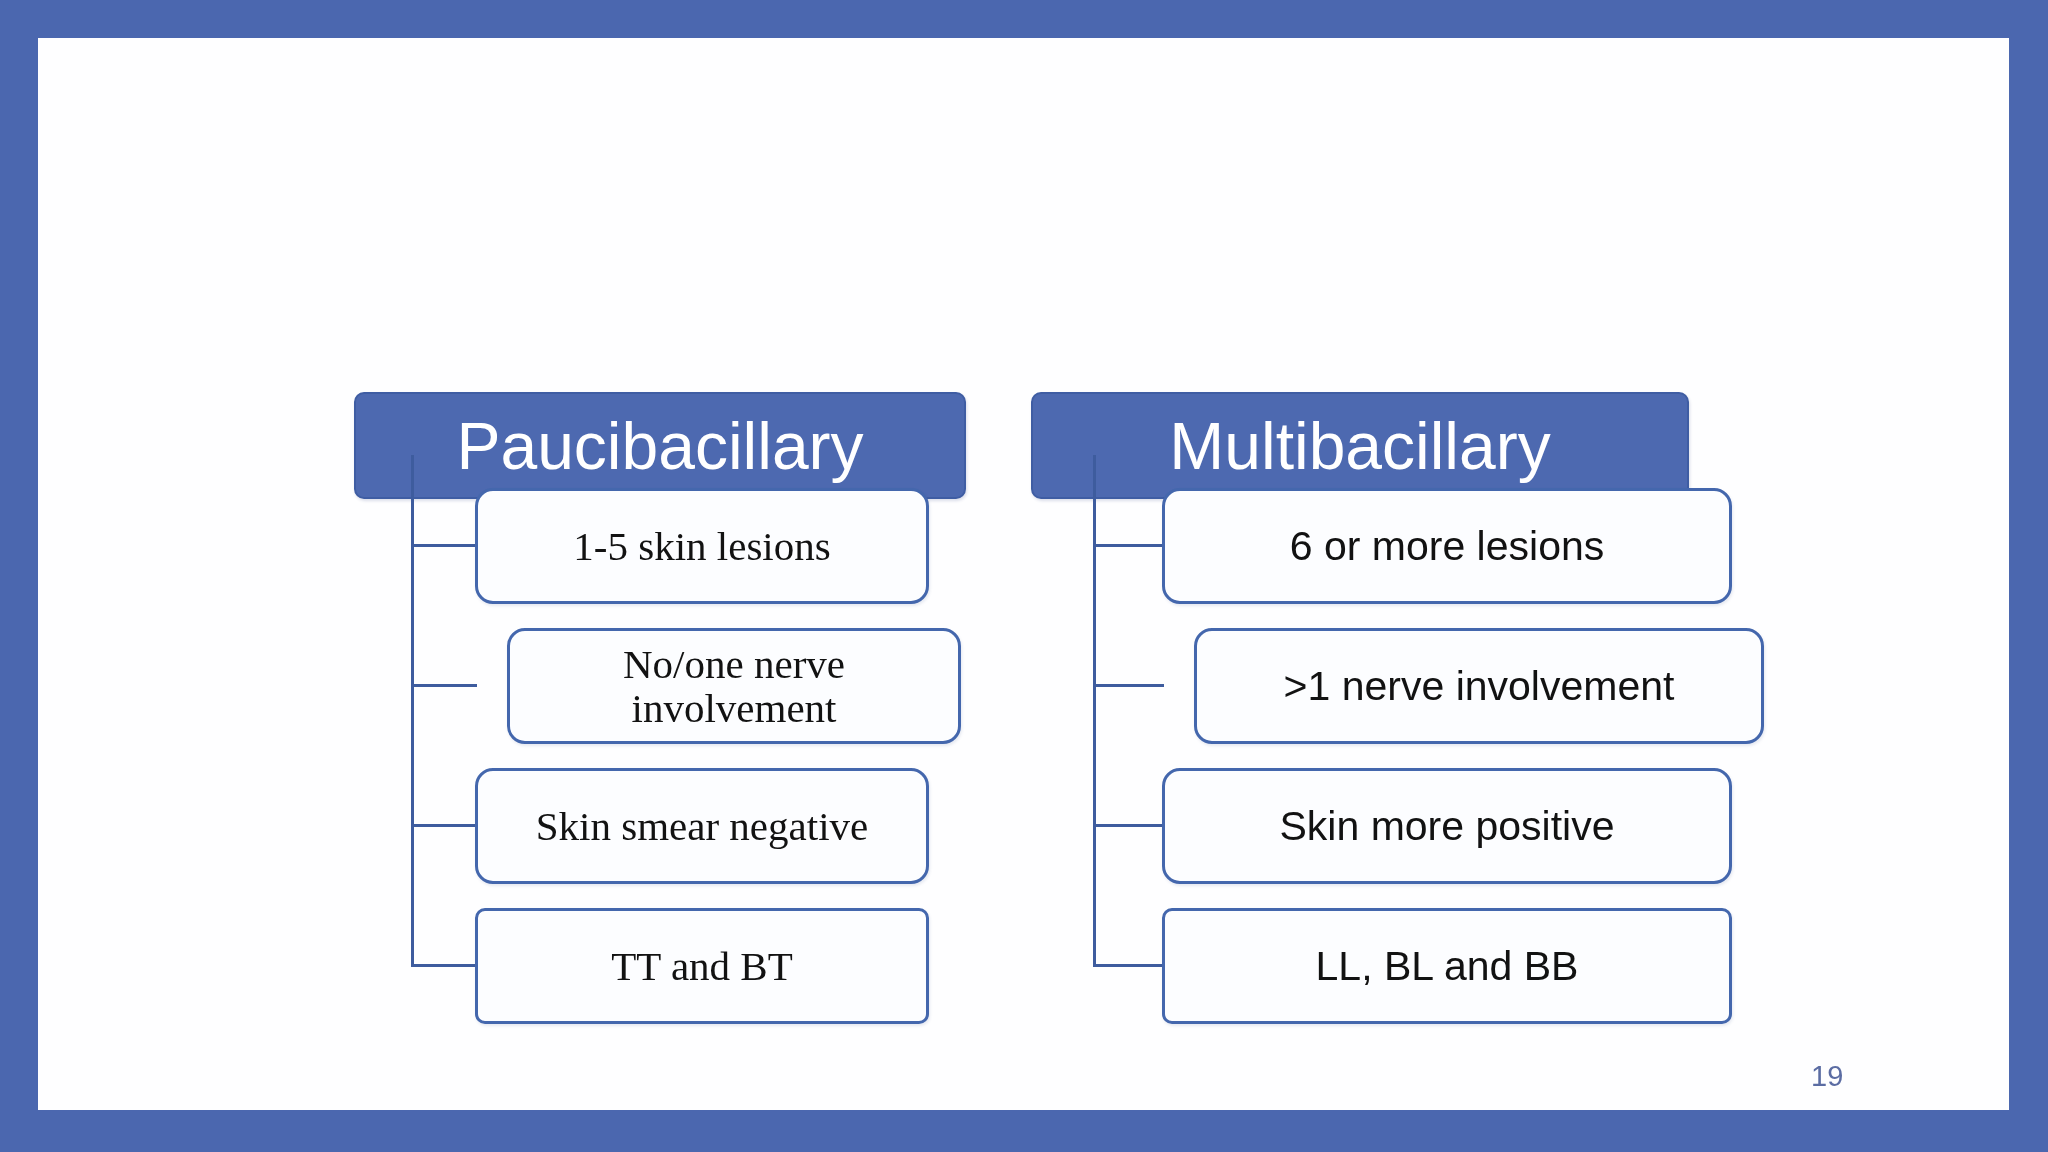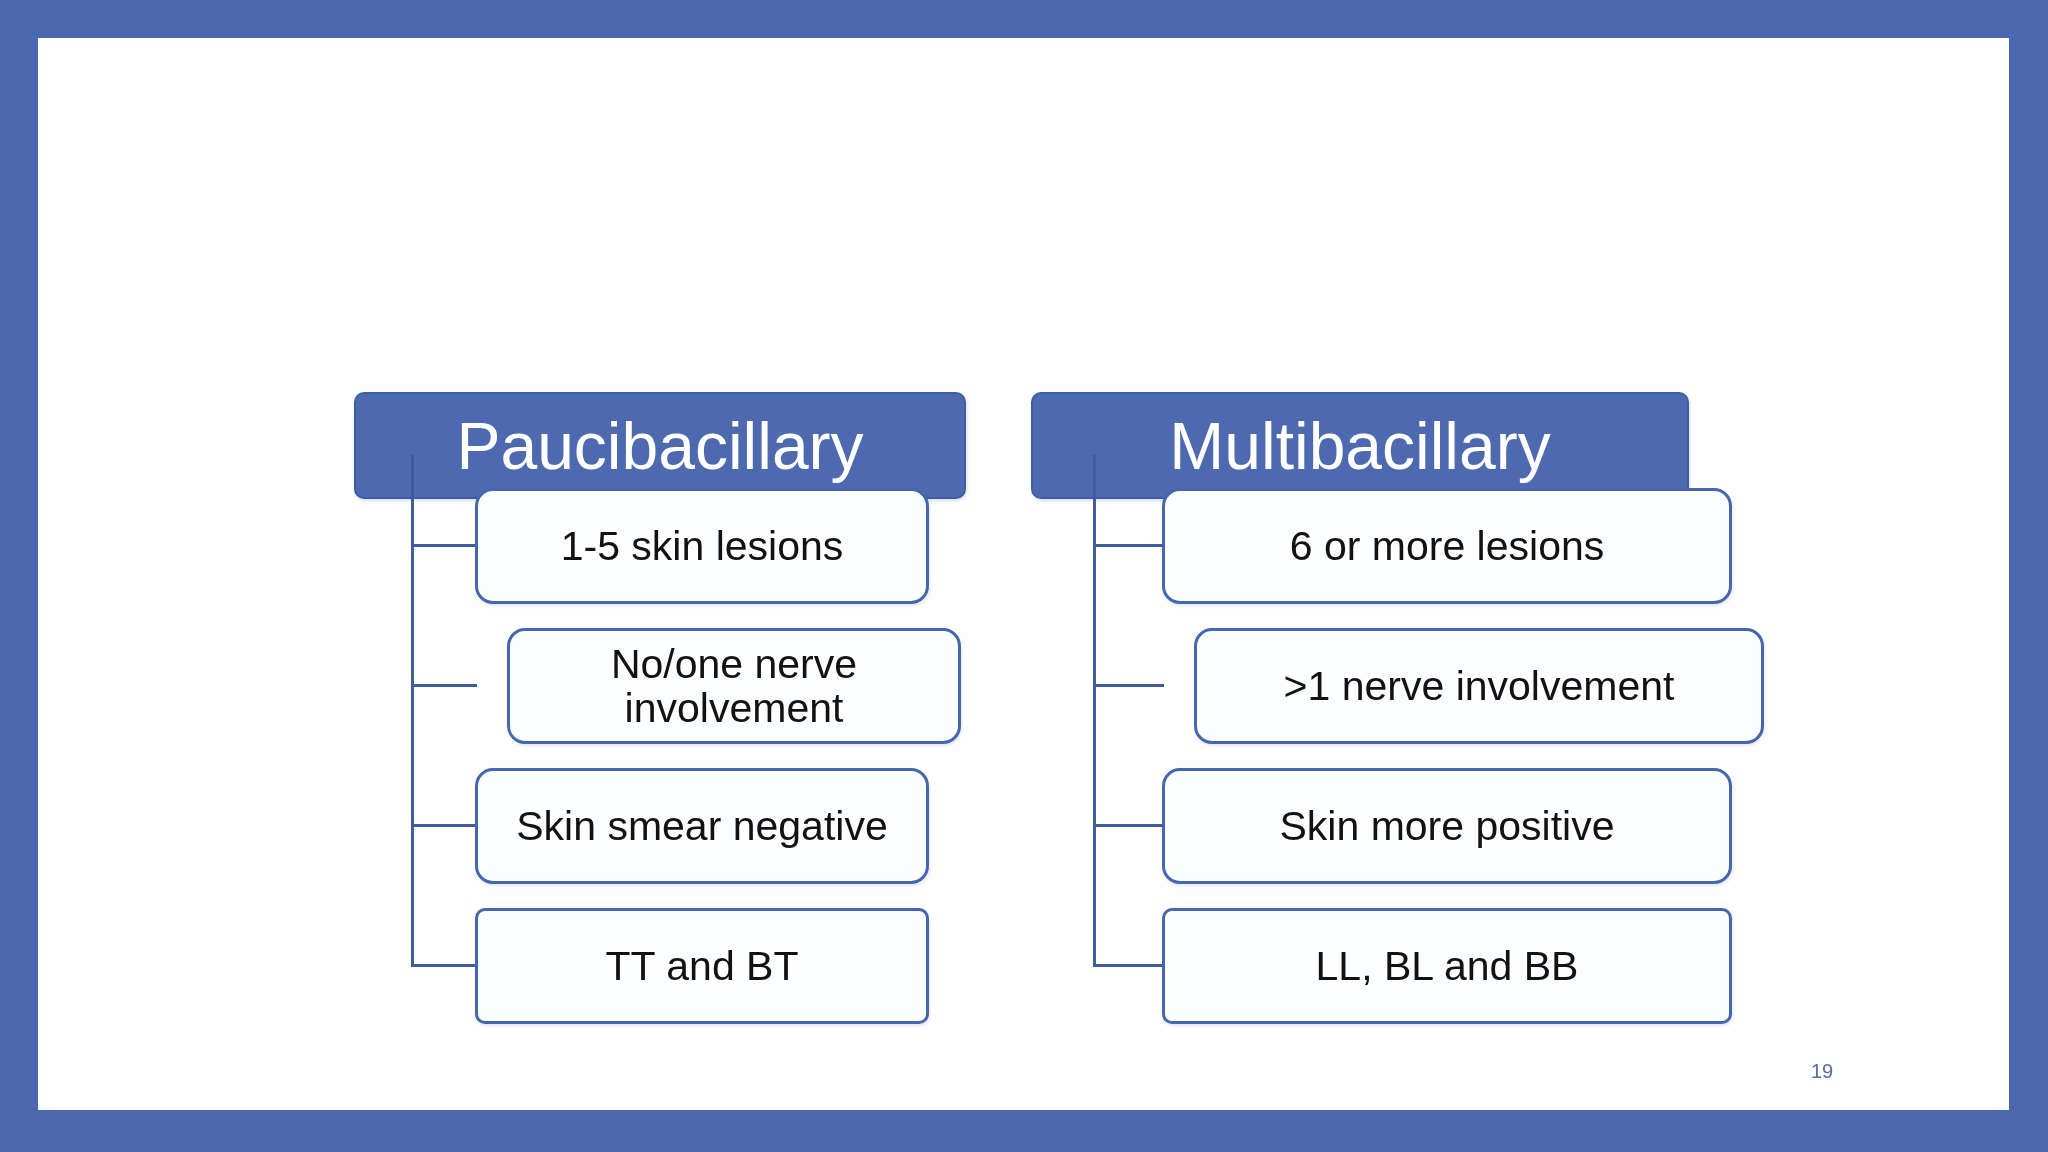--- a/index.html
+++ b/index.html
@@ -74,28 +74,28 @@
     border: 3px solid var(--box-border, #4467AD);
     border-radius: 18px;
     color: var(--text-color, #121212);
     font-size: 41px;
     line-height: 1.08;
     display: flex; align-items: center; justify-content: center;
     text-align: center;
     padding: 0 12px;
     box-shadow: 1px 2px 3px rgba(60,80,140,0.12);
   }
-  .col-left  .node { left: 437px;  width: 454px; }
+  .col-left  .node { left: 437px;  width: 454px; font-family: Liberation Serif, serif; }
   .col-right .node { left: 1124px; width: 570px; }
   .n1 { top: 450px; } .n2 { top: 590px; margin-left: 32px; } .n3 { top: 730px; } .n4 { top: 870px; border-radius: 10px; }
 
   .pagenum {
     position: absolute;
     left: 1773px; top: 1022px;
-    font-size: 20px;
+    font-size: 29px;
     color: var(--page-number-color, #5B6CA3);
   }
 </style>
 </head>
 <body>
 
 <div class="frame">
   <div class="slide">
 
 

